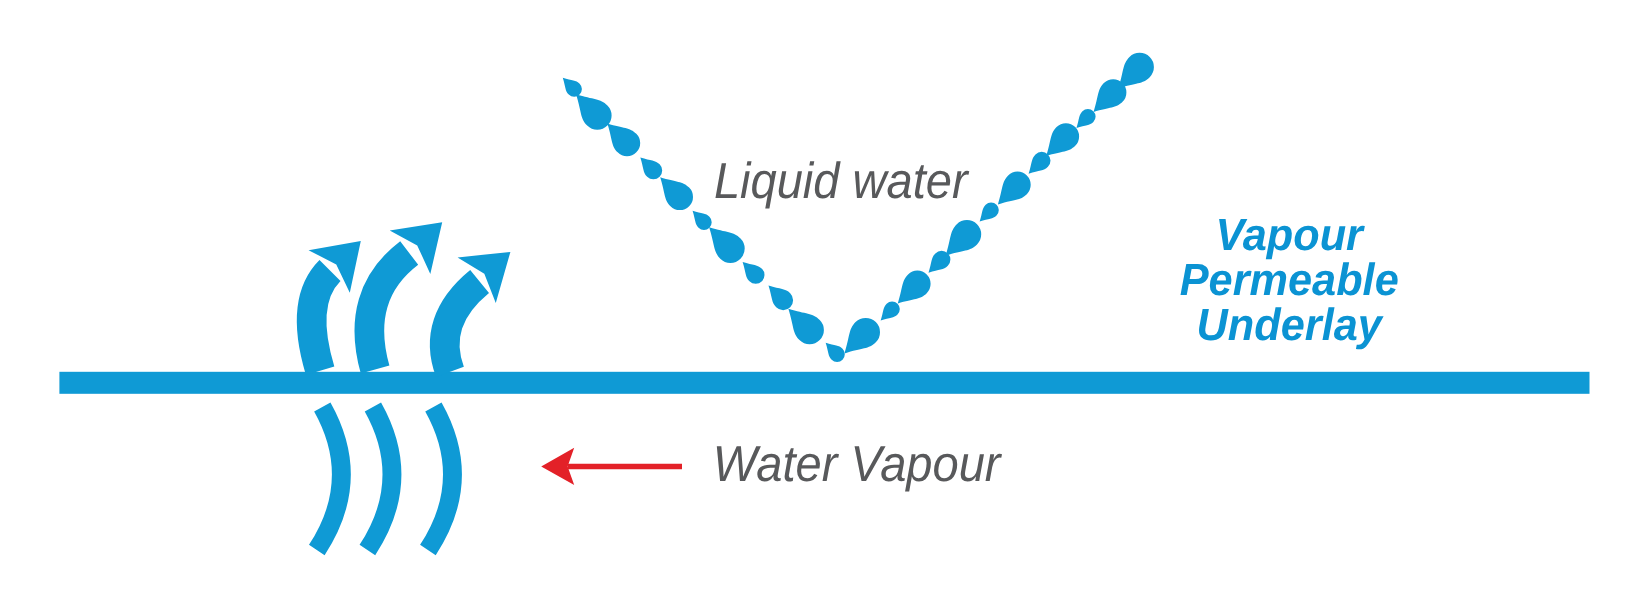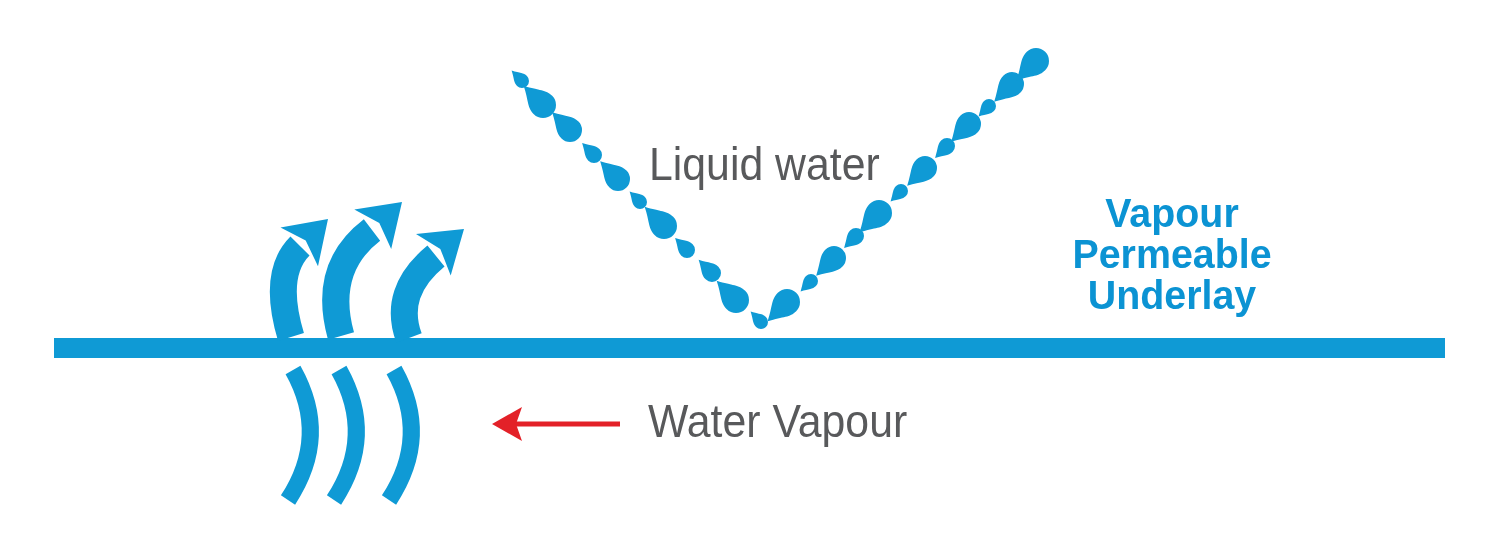--- a/index.html
+++ b/index.html
@@ -3,20 +3,21 @@
 <meta charset="utf-8">
 <style>
   html, body { margin: 0; padding: 0; background: #ffffff; }
   #stage {
     position: relative;
     width: 1500px;
     height: 555px;
     background: #ffffff;
     overflow: hidden;
     font-family: "Liberation Sans", sans-serif;
+    font-style: italic;
   }
   #diagram-svg {
     position: absolute;
     left: 0; top: 0;
     width: 1500px;
     height: 555px;
     display: block;
   }
   .label {
     position: absolute;

